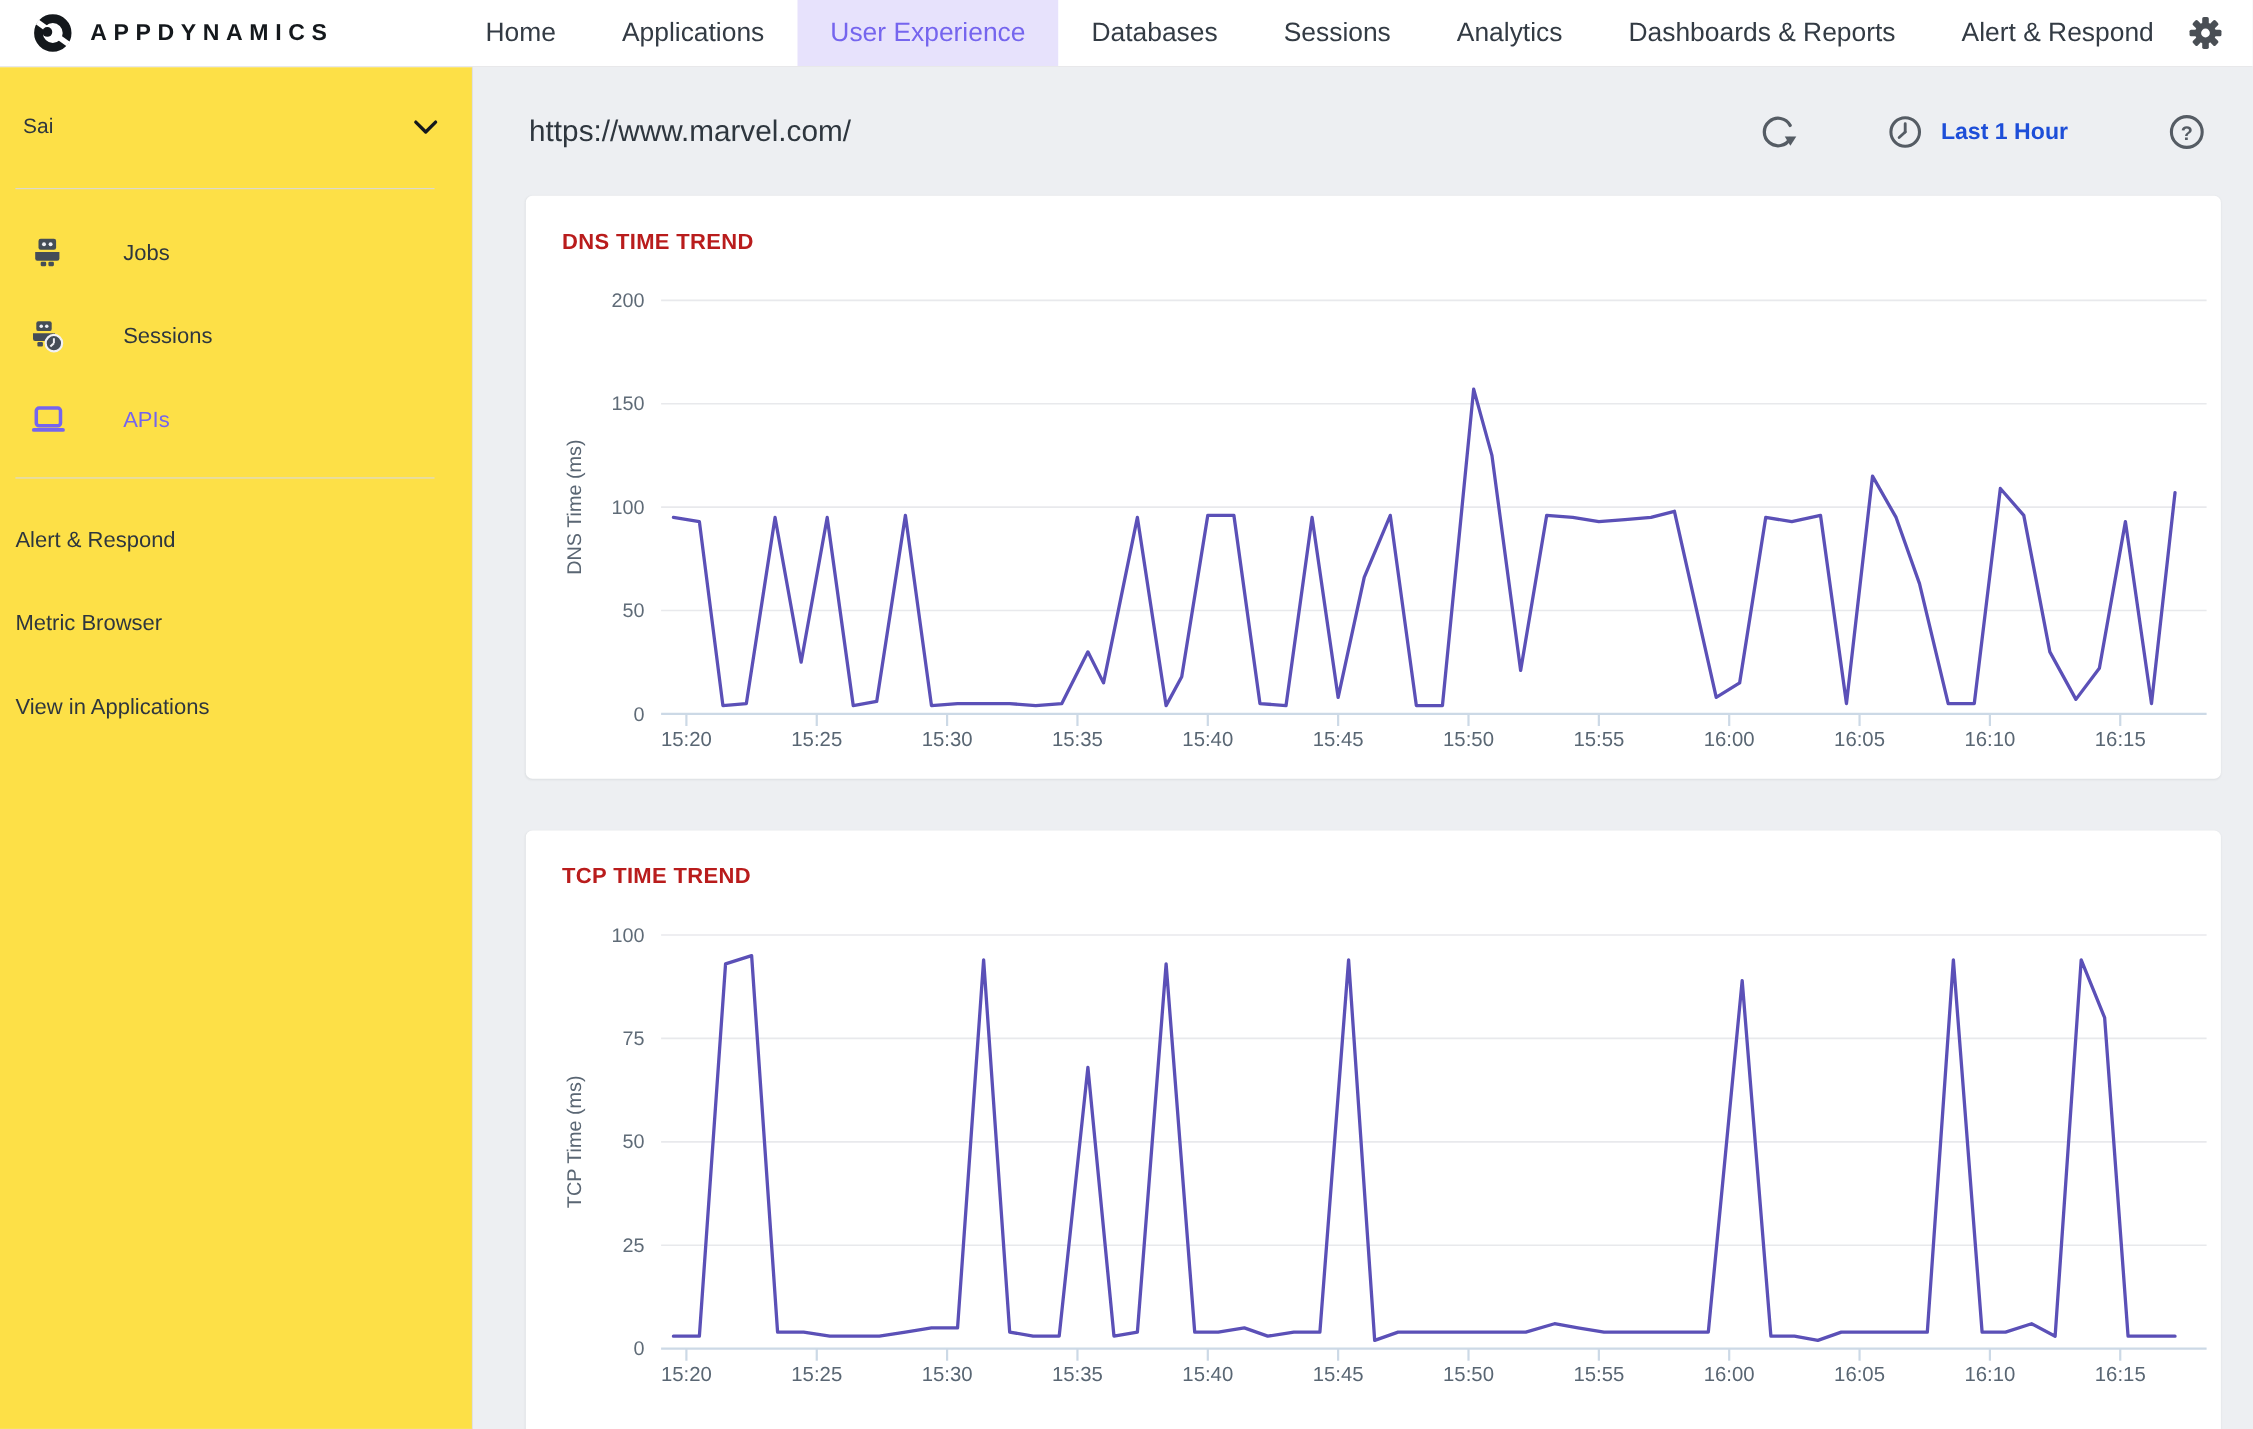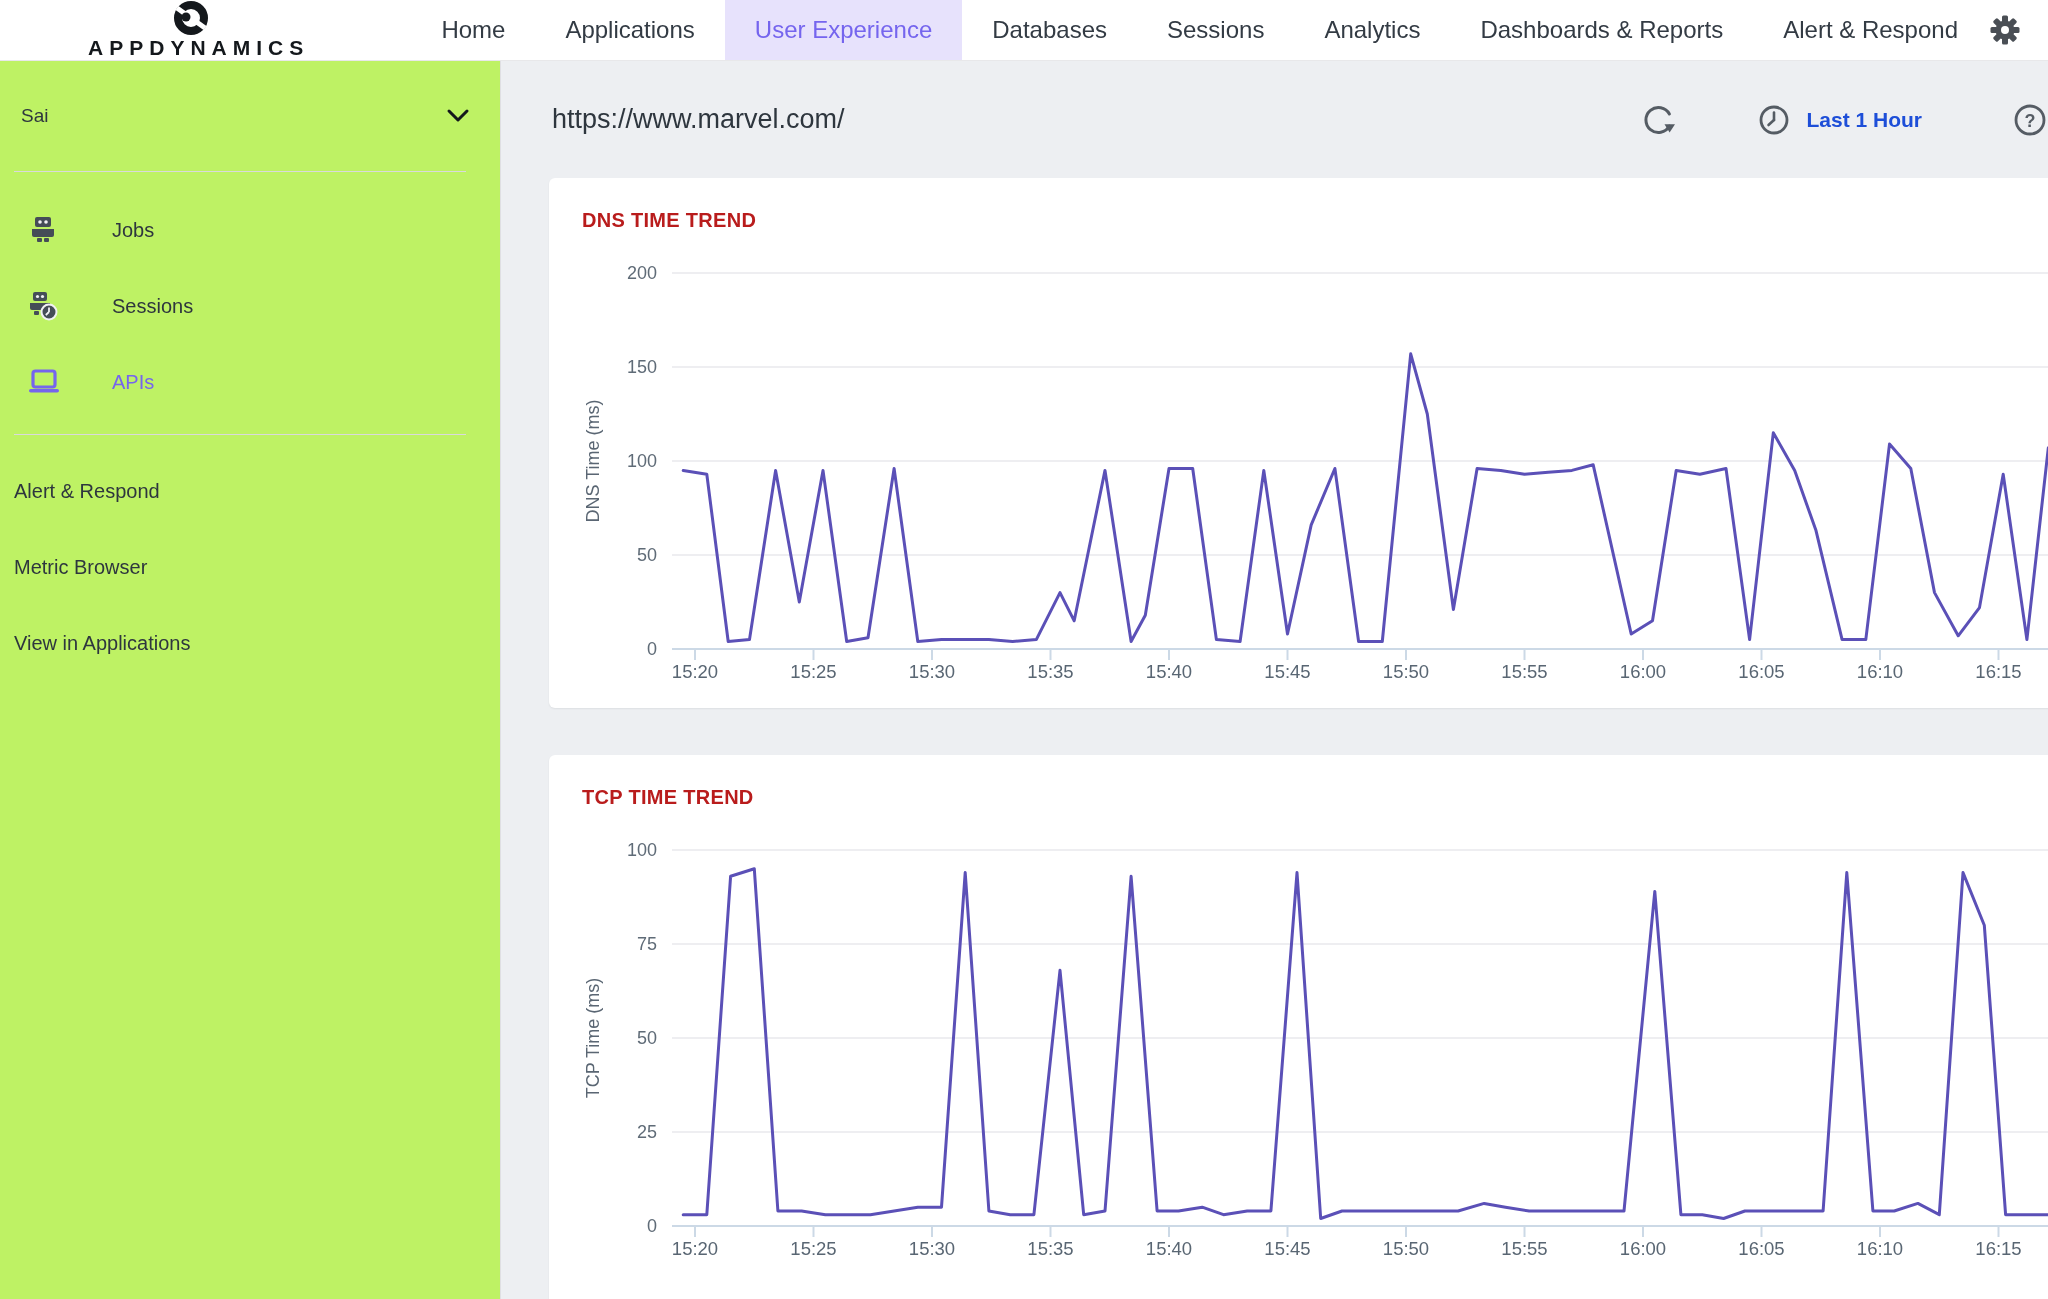--- a/index.html
+++ b/index.html
@@ -2,31 +2,31 @@
 <html><head>
 <meta charset="utf-8">
 <style>
   * { margin:0; padding:0; box-sizing:border-box; }
   html,body { width:2048px; height:1299px; overflow:hidden;
     font-family:"Liberation Sans", sans-serif; background:#edeff2; color:#2e363e; }
 
   
   .topnav { height:61px; background:#ffffff; display:flex; align-items:stretch;
     border-bottom:1px solid #e8e8ea; position:relative; z-index:5; }
-  .brand { display:flex; align-items:center; padding-left:30px; width:400px;flex-direction:column; }
+  .brand { display:flex; align-items:center; padding-left:30px; width:400px; }
   .brand-text { margin-left:16px; font-size:21px; font-weight:bold; letter-spacing:6px; color:#14181c; }
   .nav-items { display:flex; align-items:stretch; margin-left:60px; }
   .nav-item { display:flex; align-items:center; padding:0 30px; font-size:24px;
     color:#333b44; cursor:pointer; white-space:nowrap; }
   .nav-item.active { background:#e7e2fc; color:#7565ee; }
   .nav-gear { margin-left:auto; display:flex; align-items:center; padding-right:26px; }
 
   
   .content { display:flex; height:1238px; }
-  .sidebar { width:501px; background:#bef264; border-right:1px solid #dfdfe3; flex:none; }
+  .sidebar { width:430px; background:#fde047; border-right:1px solid #dfdfe3; flex:none; }
   .main { flex:1; background:#edeff2; }
 
   
   .account-row { height:110px; display:flex; align-items:center; justify-content:space-between;
     padding:0 30px 0 21px; }
   .account-name { font-size:19px; color:#2e363e; }
   .side-divider { border-bottom:1px solid #d9d9dd; margin:0 34px 0 14px; }
   .side-list { padding:20px 0 14px 0; }
   .side-item { height:76px; display:flex; align-items:center; cursor:pointer; }
   .side-item .ic { width:58px; margin-left:26px; display:flex; align-items:center; }

